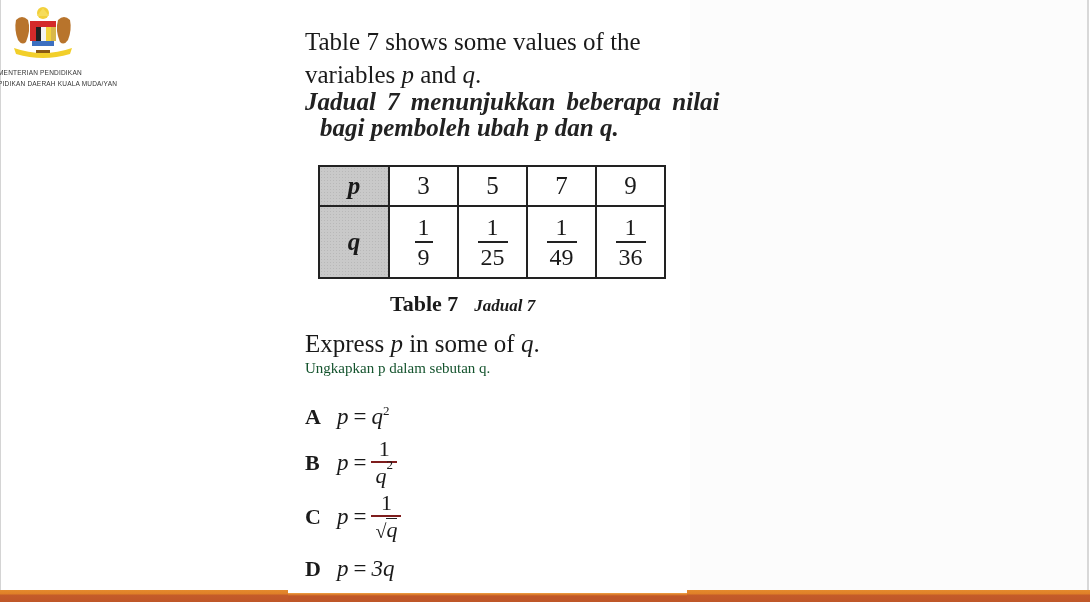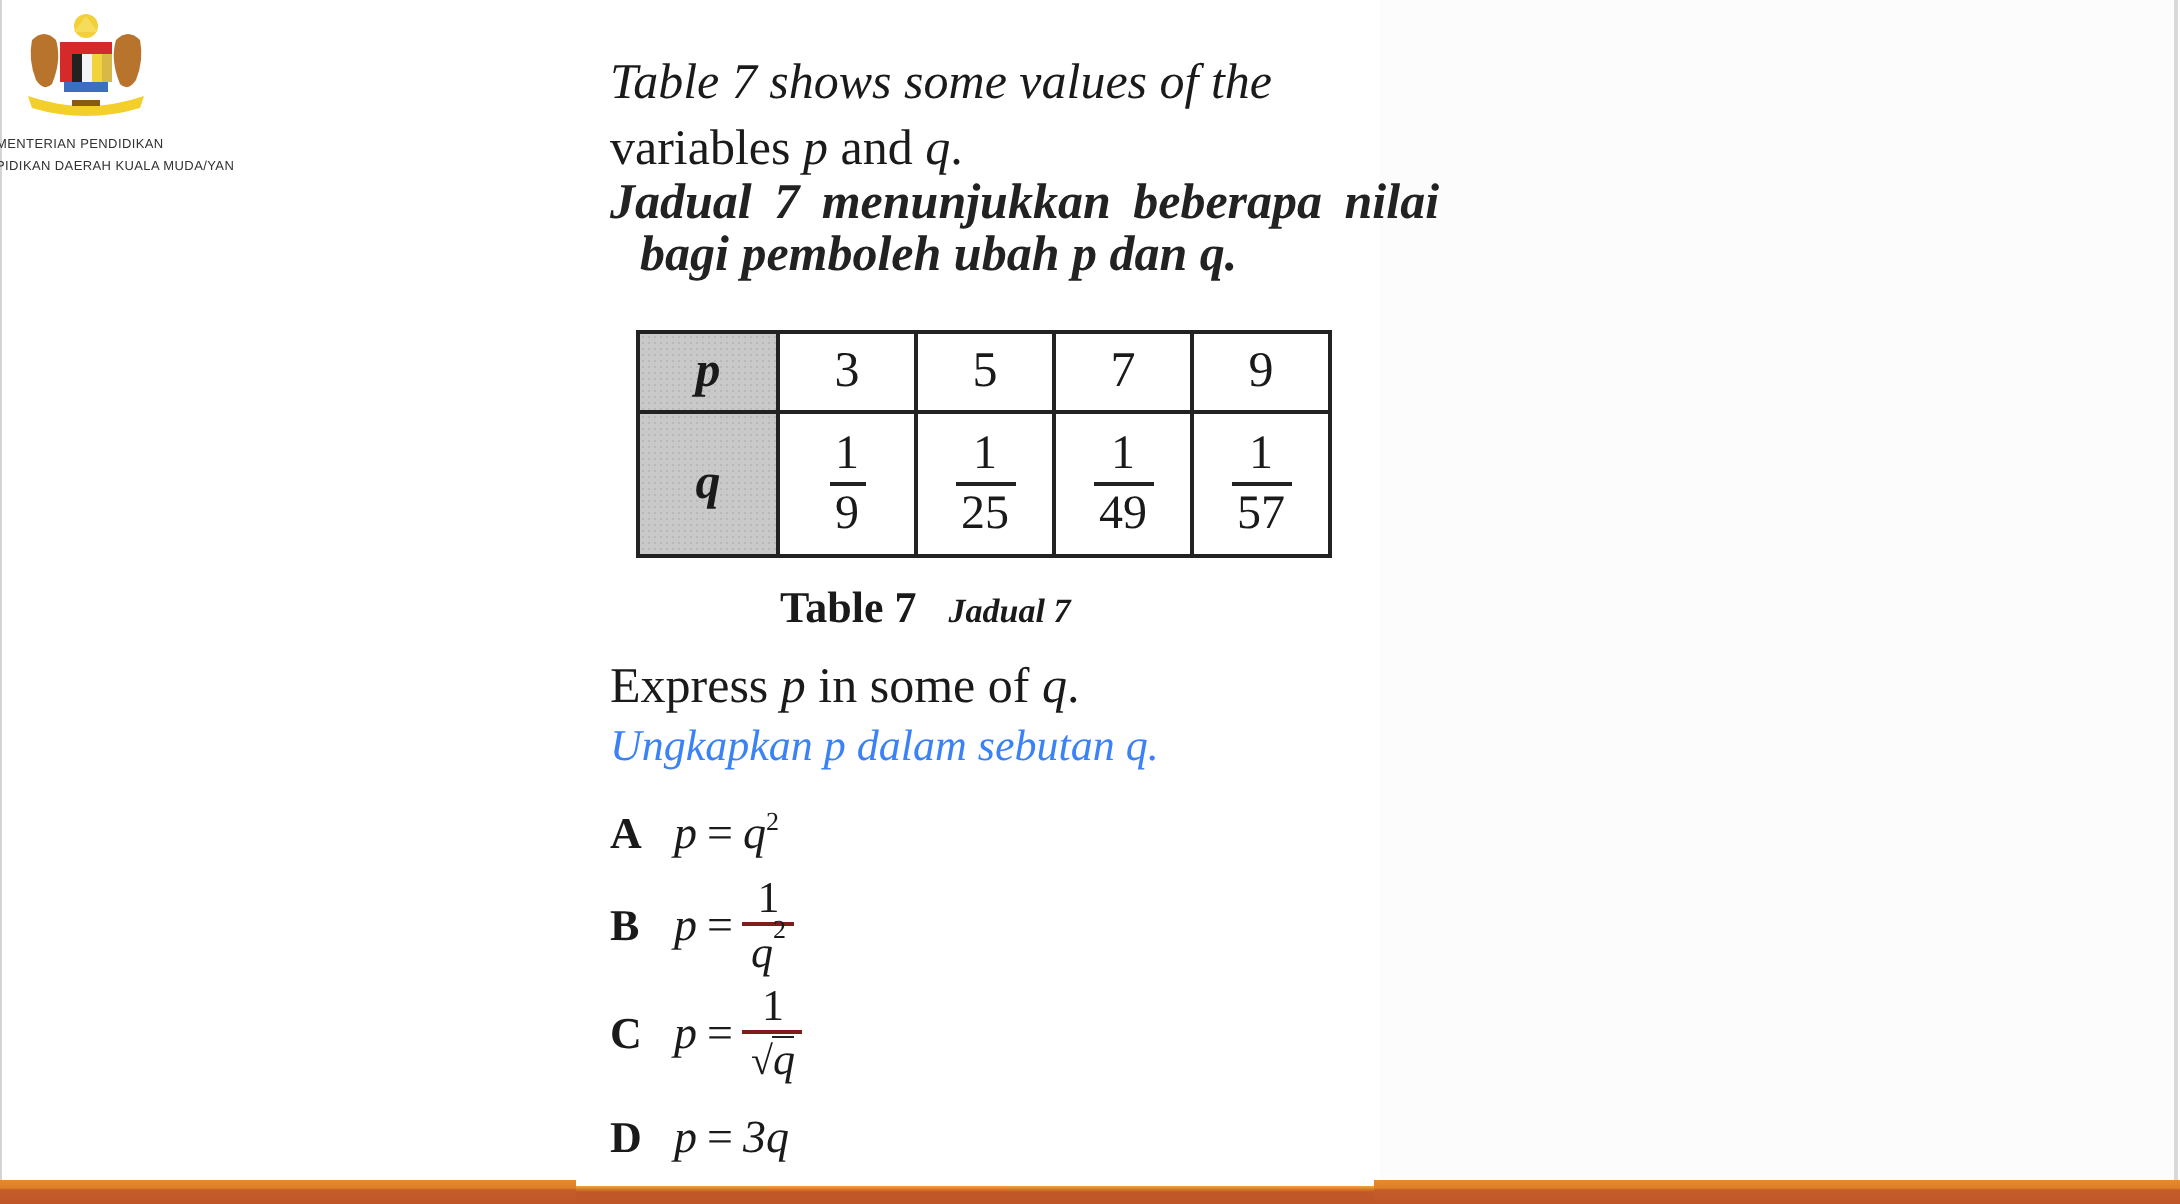--- a/index.html
+++ b/index.html
@@ -14,21 +14,21 @@
     .slide-bg-right { position:absolute; left: 690px; top:0; width: 397px; height: 590px; background:#fcfcfc; }
 
     
     .logo { position: absolute; left: 8px; top: 4px; width: 70px; height: 56px; }
     .logo-text { position: absolute; left: -2px; font-family: "Liberation Sans", "DejaVu Sans", sans-serif; font-size: 6.5px; letter-spacing: 0.2px; color: #333; white-space: nowrap; }
     .logo-text.l1 { top: 69px; }
     .logo-text.l2 { top: 80px; }
 
     
     .q-en { position: absolute; left: 305px; font-size: 25px; line-height: 33px; color: #1a1a1a; white-space: nowrap; }
-    .q-en.l1 { top: 25px; font-style: italic; }
+    .q-en.l1 { top: 25px; }
     .q-en.l2 { top: 58px; text-align: center; }
     .q-ms { position: absolute; left: 305px; font-size: 25px; line-height: 26px; font-style: italic; font-weight: bold; color: #222; white-space: nowrap; }
     .q-ms.l1 { top: 89px; word-spacing: 5px; }
     .q-ms.l2 { top: 115px; margin-left: 15px; }
     .var { font-style: italic; }
 
     
     .tbl { position: absolute; left: 318px; top: 165px; border-collapse: collapse; }
     .tbl td { border: 2px solid #222; text-align: center; vertical-align: middle; padding: 0; font-size: 25px; }
     .tbl td.hdr { width: 68px; background: #c9c9c9; background-image: radial-gradient(#b8b8b8 0.6px, transparent 0.8px); background-size: 3px 3px; font-style: italic; font-weight: bold; }
@@ -36,21 +36,21 @@
     .tbl tr.r1 td { height: 38px; }
     .tbl tr.r2 td { height: 70px; }
     .frac { display: inline-flex; flex-direction: column; align-items: center; line-height: 1; font-size: 24px; vertical-align: middle; }
     .frac .num { padding: 0 3px 2px; }
     .frac .den { border-top: 2px solid #222; padding: 2px 3px 0; }
 
     .caption { position: absolute; left: 390px; top: 291px; font-size: 22px; font-weight: bold; white-space: nowrap; }
     .caption .ms { font-style: italic; font-size: 17px; margin-left: 16px; }
 
     .prompt-en { position: absolute; left: 305px; top: 330px; font-size: 25px; white-space: nowrap; }
-    .prompt-ms { position: absolute; left: 305px; top: 360px; font-size: 22px; font-style: italic; white-space: nowrap; color: #3b82f6; }
+    .prompt-ms { position: absolute; left: 305px; top: 360px; font-size: 15px; white-space: nowrap; color: #14532d; }
 
     
     .opt { position: absolute; left: 305px; display: flex; align-items: center; font-size: 23px; white-space: nowrap; }
     .opt .letter { font-weight: bold; width: 32px; font-size: 22px; }
     .opt .expr { font-style: italic; display: inline-flex; align-items: center; }
     .opt .eq { font-style: normal; margin: 0 5px; }
     .opt .sup { font-size: 13px; vertical-align: super; position: relative; top: -6px; font-style: normal; }
     .opt .ofrac { display: inline-flex; flex-direction: column; align-items: center; line-height: 1; font-style: normal; }
     .opt .ofrac .num { font-size: 22px; padding: 0 4px 1px; }
     .opt .ofrac .den { border-top: 2px solid #7f1d1d; padding: 1px 4px 0; font-style: italic; font-size: 22px; }
@@ -126,21 +126,21 @@
     </td>
     <td class="val">
       <span class="frac">
             <span class="num">1</span>
             <span class="den">49</span>
           </span>
     </td>
     <td class="val">
       <span class="frac">
             <span class="num">1</span>
-            <span class="den">57</span>
+            <span class="den">36</span>
           </span>
     </td>
   </tr>
 </tbody>
   </table>
 
 <div class="caption"><span>Table 7</span><span class="ms">Jadual 7</span></div>
 
 <div class="prompt-en"><span>Express </span><span class="var">p</span><span> in some of </span><span class="var">q</span><span>.</span></div>
 <div class="prompt-ms">Ungkapkan p dalam sebutan q.</div>

